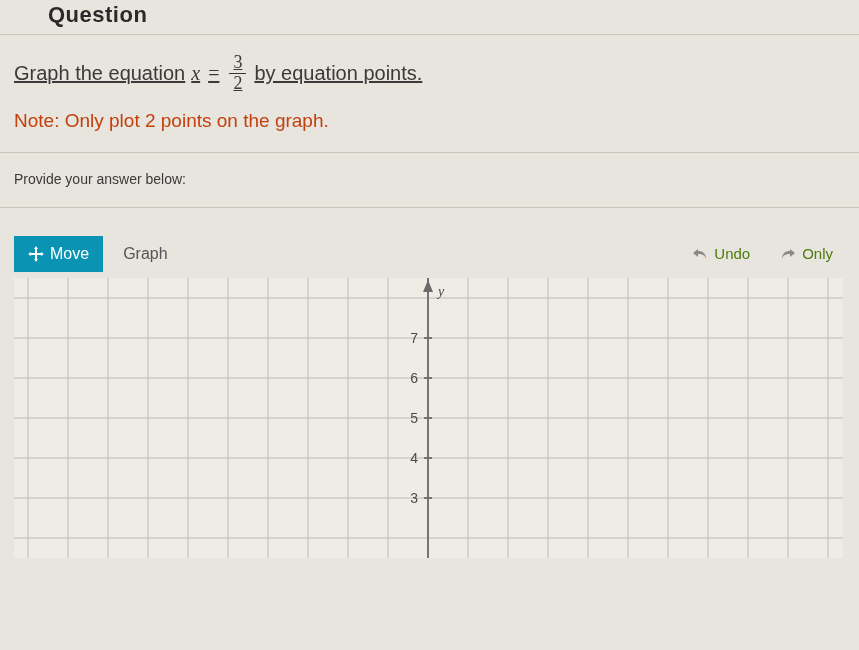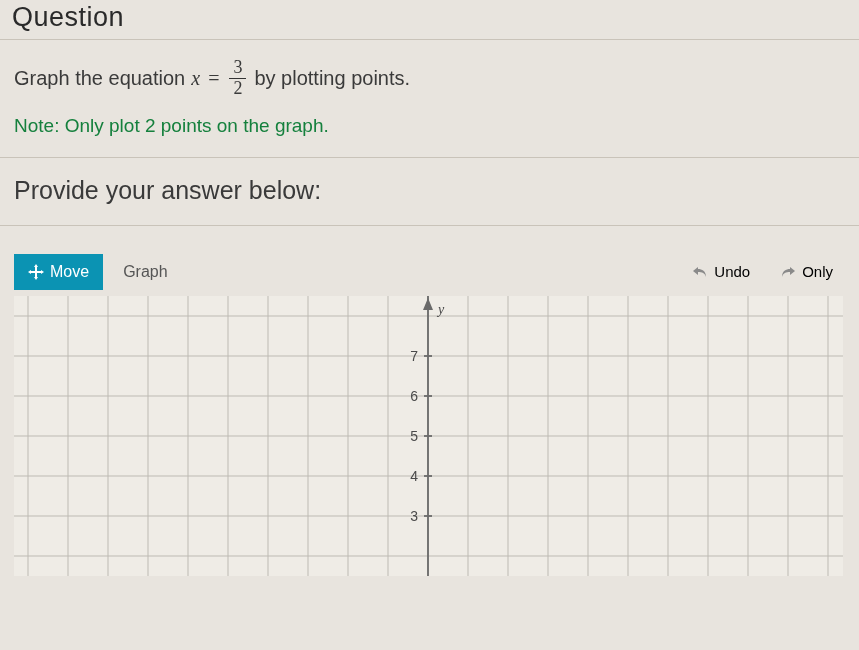--- a/index.html
+++ b/index.html
@@ -8,38 +8,40 @@
     height: 650px;
     font-family: Arial, Helvetica, sans-serif;
     background: #e8e4de;
     color: #333;
     overflow: hidden;
   }
   .page {
     padding: 0;
   }
   .header-fragment {
-    font-size: 27px;
-    font-weight: normal;
+    font-size: 22px;
+    font-weight: bold;
     color: #2a2a2a;
     padding: 2px 12px 6px 12px;
     letter-spacing: 0.5px;
+    margin-left: 36px;
   }
   .section {
     border-top: 1px solid #c9c3b9;
     padding: 18px 14px 20px 14px;
   }
   .instruction-line {
     font-size: 20px;
     color: #3a3a3a;
     line-height: 36px;
     display: flex;
     align-items: center;
     flex-wrap: wrap;
     gap: 4px;
+    text-decoration: underline;
   }
   .math-var {
     font-family: Georgia, 'Times New Roman', serif;
     font-style: italic;
     margin: 0 2px;
   }
   .math-eq {
     font-family: Georgia, 'Times New Roman', serif;
     margin: 0 2px;
   }
@@ -56,24 +58,24 @@
   .fraction .num {
     border-bottom: 1.5px solid #333;
     padding: 0 4px;
   }
   .fraction .den {
     padding: 0 4px;
   }
   .note {
     margin-top: 16px;
     font-size: 19px;
-    color: #15803d;
+    color: #c2410c;
   }
   .answer-prompt {
-    font-size: 25px;
+    font-size: 14px;
     color: #3a3a3a;
   }
   .graph-section {
     border-top: 1px solid #c9c3b9;
     padding: 28px 14px 0 14px;
   }
   .toolbar {
     display: flex;
     align-items: center;
     gap: 6px;
@@ -93,21 +95,21 @@
     color: #fff;
     font-weight: 500;
   }
   .btn-secondary {
     background: transparent;
     color: #555;
   }
   .spacer { flex: 1; }
   .btn-tool {
     background: transparent;
-    color: #000000;
+    color: #4d7c0f;
     font-size: 15px;
     padding: 8px 12px;
   }
   .icon-svg {
     display: inline-block;
     width: 16px;
     height: 16px;
     vertical-align: middle;
   }
   .graph-wrap {
@@ -146,21 +148,21 @@
 
   <div class="section">
     <div class="instruction-line">
       <span>Graph the equation</span>
       <span class="math-var">x</span>
       <span class="math-eq">=</span>
       <span class="fraction">
         <span class="num">3</span>
         <span class="den">2</span>
       </span>
-      <span>by plotting points.</span>
+      <span>by equation points.</span>
     </div>
     <div class="note">Note: Only plot 2 points on the graph.</div>
   </div>
 
   <div class="section">
     <div class="answer-prompt">Provide your answer below:</div>
   </div>
 
   <div class="graph-section">
 

